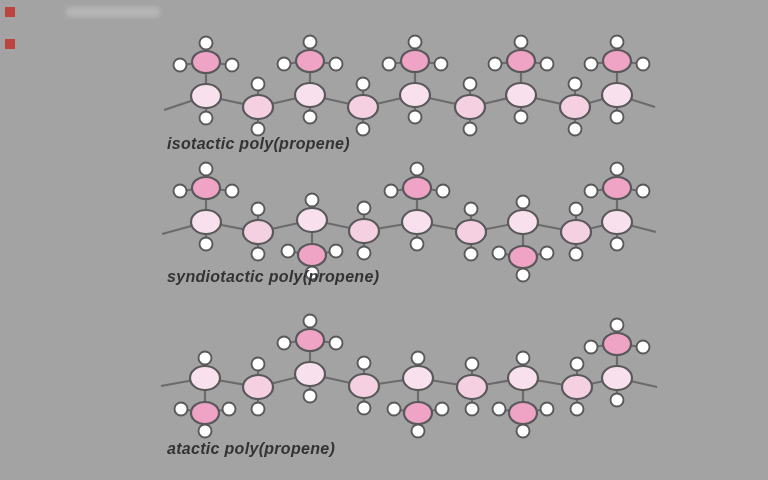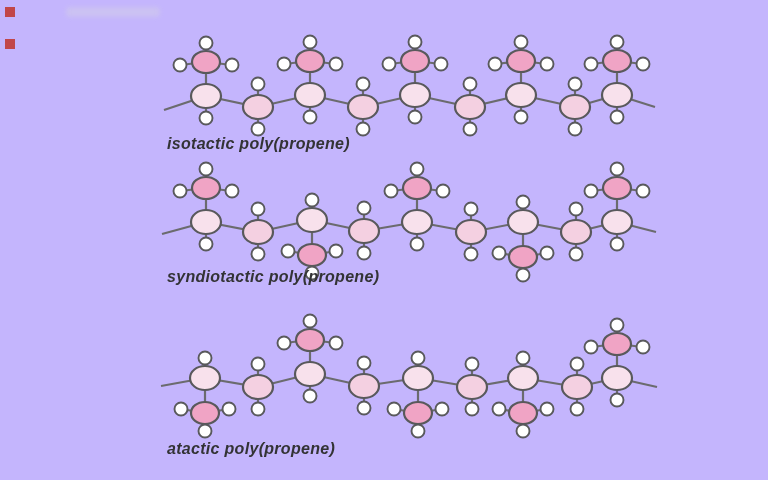--- a/index.html
+++ b/index.html
@@ -4,21 +4,21 @@
 <style>
   html, body {
     margin: 0;
     padding: 0;
     background: #ffffff;
   }
   #stage {
     position: relative;
     width: 768px;
     height: 480px;
-    background: #c4b5fd;
+    background: #a3a3a3;
     overflow: hidden;
     font-family: "Liberation Sans", sans-serif;
   }
   #molecule-svg {
     position: absolute;
     left: 0;
     top: 0;
     width: 768px;
     height: 480px;
   }

